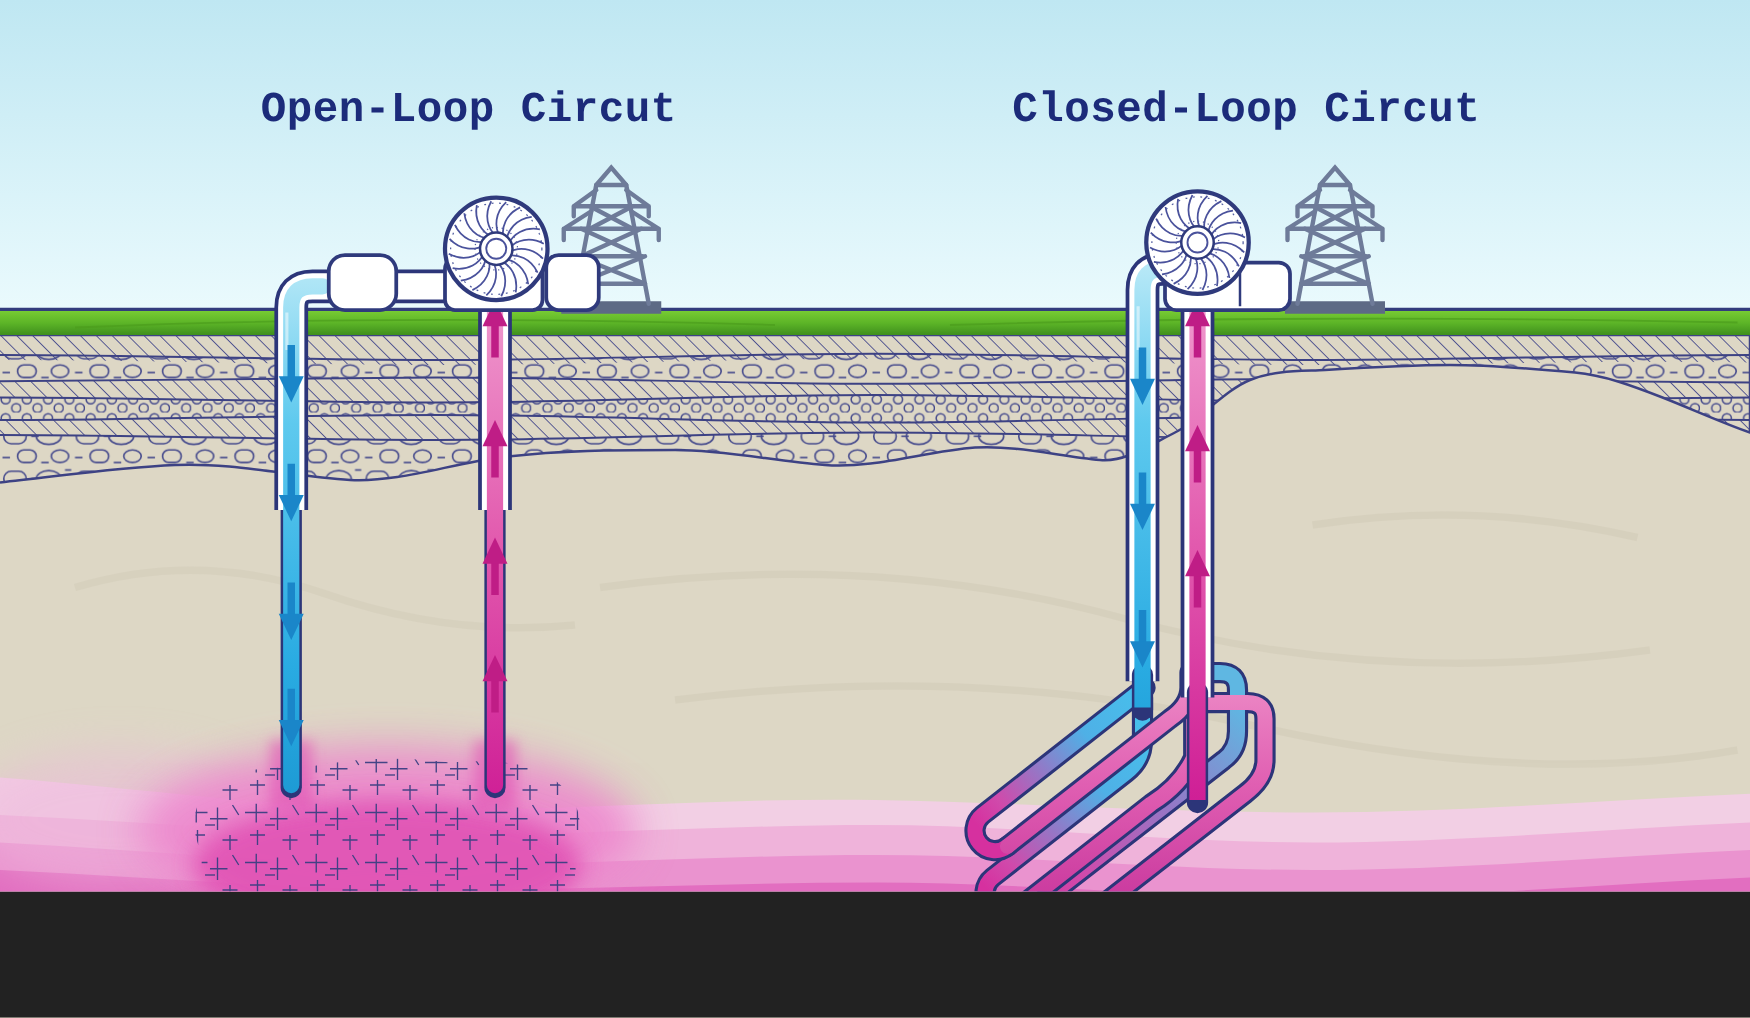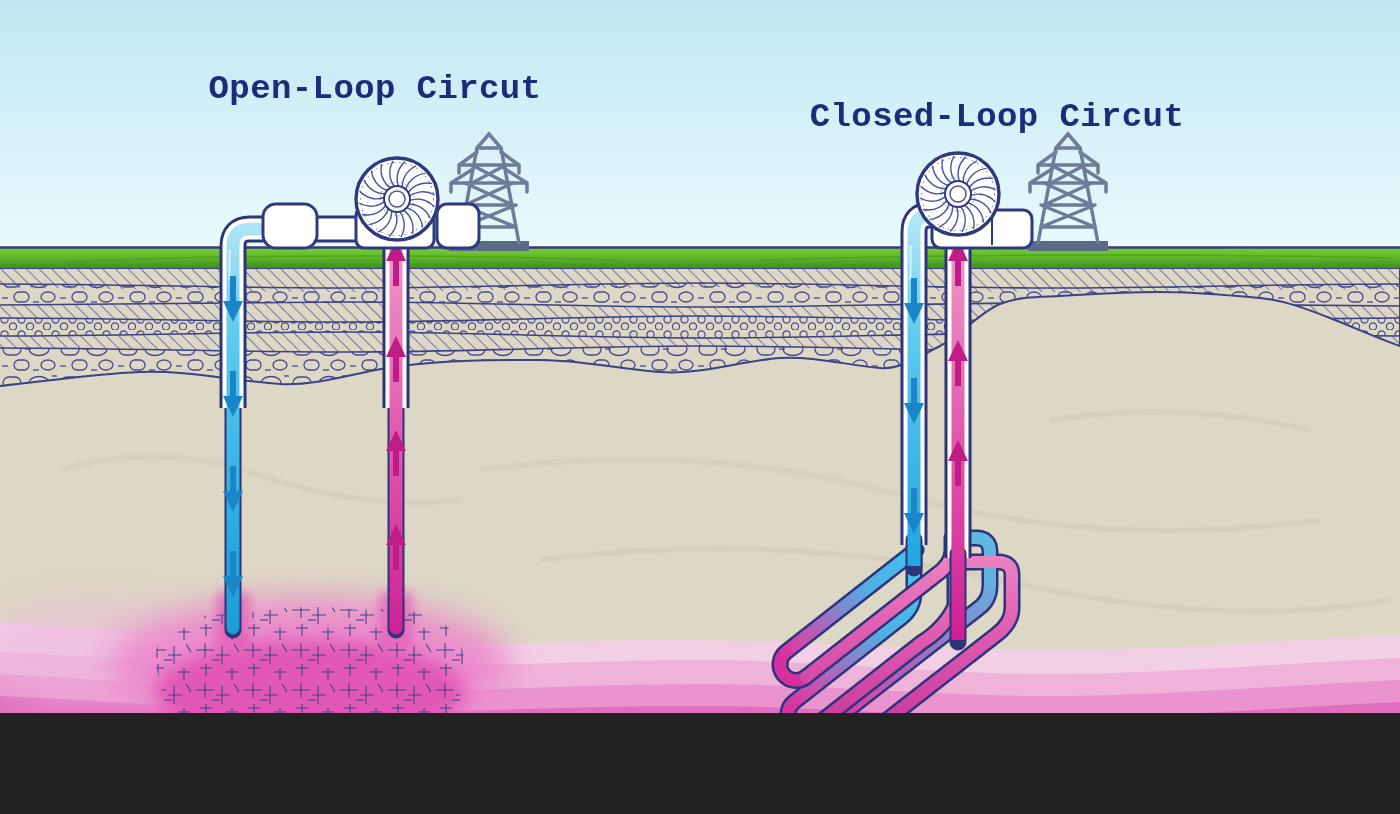--- a/index.html
+++ b/index.html
@@ -3,21 +3,21 @@
 <meta charset="utf-8">
 <style>
   html,body{margin:0;padding:0;background:#222;}
   #stage{position:relative;width:1400px;height:713px;overflow:hidden;
          font-family:Liberation Mono, monospace;}
   #stage svg{position:absolute;left:0;top:0;}
   .title{position:absolute;top:70px;width:420px;text-align:center;
          font-size:34px;font-weight:bold;letter-spacing:.4px;
          color:var(--title_text,#1c2b7a);}
   #title-left{left:165px;}
-  #title-right{left:787px;margin-top:28px;}
+  #title-right{left:787px;}
 </style>
 </head>
 <body>
 
 <div id="stage">
 <svg width="1400" height="814" viewBox="0 0 1400 814">
 <defs>
   <linearGradient id="skyGrad" x1="0" y1="0" x2="0" y2="1">
     <stop offset="0" stop-color="#bfe7f2"></stop>
           <stop offset="1" stop-color="#eafafd"></stop>

